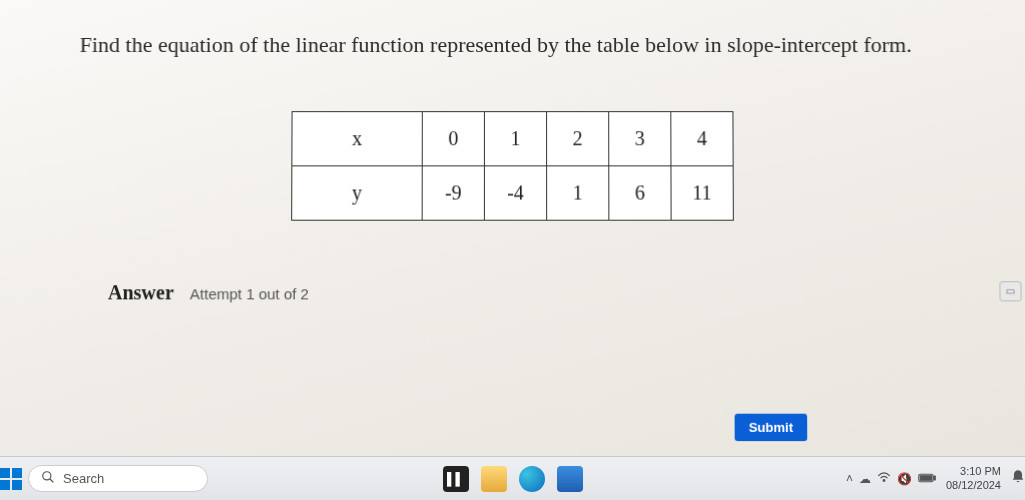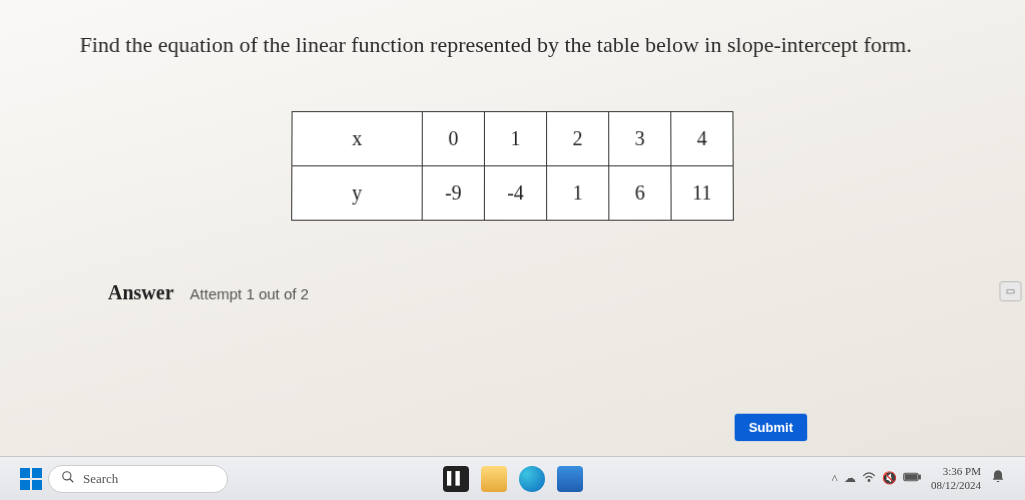--- a/index.html
+++ b/index.html
@@ -93,22 +93,22 @@
     .taskbar {
       position: absolute;
       bottom: 0;
       left: 0;
       right: 0;
       height: 44px;
       background: linear-gradient(180deg, #eef0f3 0%, #e2e4e8 100%);
       border-top: 1px solid #c8c8c8;
       display: flex;
       align-items: center;
-      padding: 0 20px;
-      font-family: Liberation Serif, serif;
+      padding: 0 0;
+      font-family: Liberation Sans, sans-serif;
       transform: none;
     }
     .taskbar-left { display: flex; align-items: center; gap: 6px; }
     .start-icon {
       width: 22px; height: 22px;
       display: grid; grid-template-columns: 1fr 1fr; grid-template-rows: 1fr 1fr;
       gap: 2px;
     }
     .start-icon span:nth-child(1){background:#0078d4;}
     .start-icon span:nth-child(2){background:#0078d4;}
@@ -238,21 +238,21 @@
       <span>🔇</span>
       <span>
         <svg width="18" height="10" viewBox="0 0 24 12" fill="none" stroke="#555" stroke-width="1.5">
             <rect x="1" y="1" width="19" height="10" rx="2"></rect>
             <rect x="21" y="3.5" width="2" height="5" fill="#555"></rect>
             <rect x="3" y="3" width="15" height="6" fill="#555"></rect>
           </svg>
       </span>
     </div>
     <div class="clock">
-      <div>3:36 PM</div>
+      <div>3:10 PM</div>
       <div>08/12/2024</div>
     </div>
     <span class="notif">
       <svg width="14" height="16" viewBox="0 0 24 28" fill="#555">
           <path d="M12 2 C8 2 5 5 5 9 L5 15 L3 19 L21 19 L19 15 L19 9 C19 5 16 2 12 2 Z"></path>
           <path d="M9 21 Q12 25 15 21"></path>
         </svg>
     </span>
   </div>
 </div>

